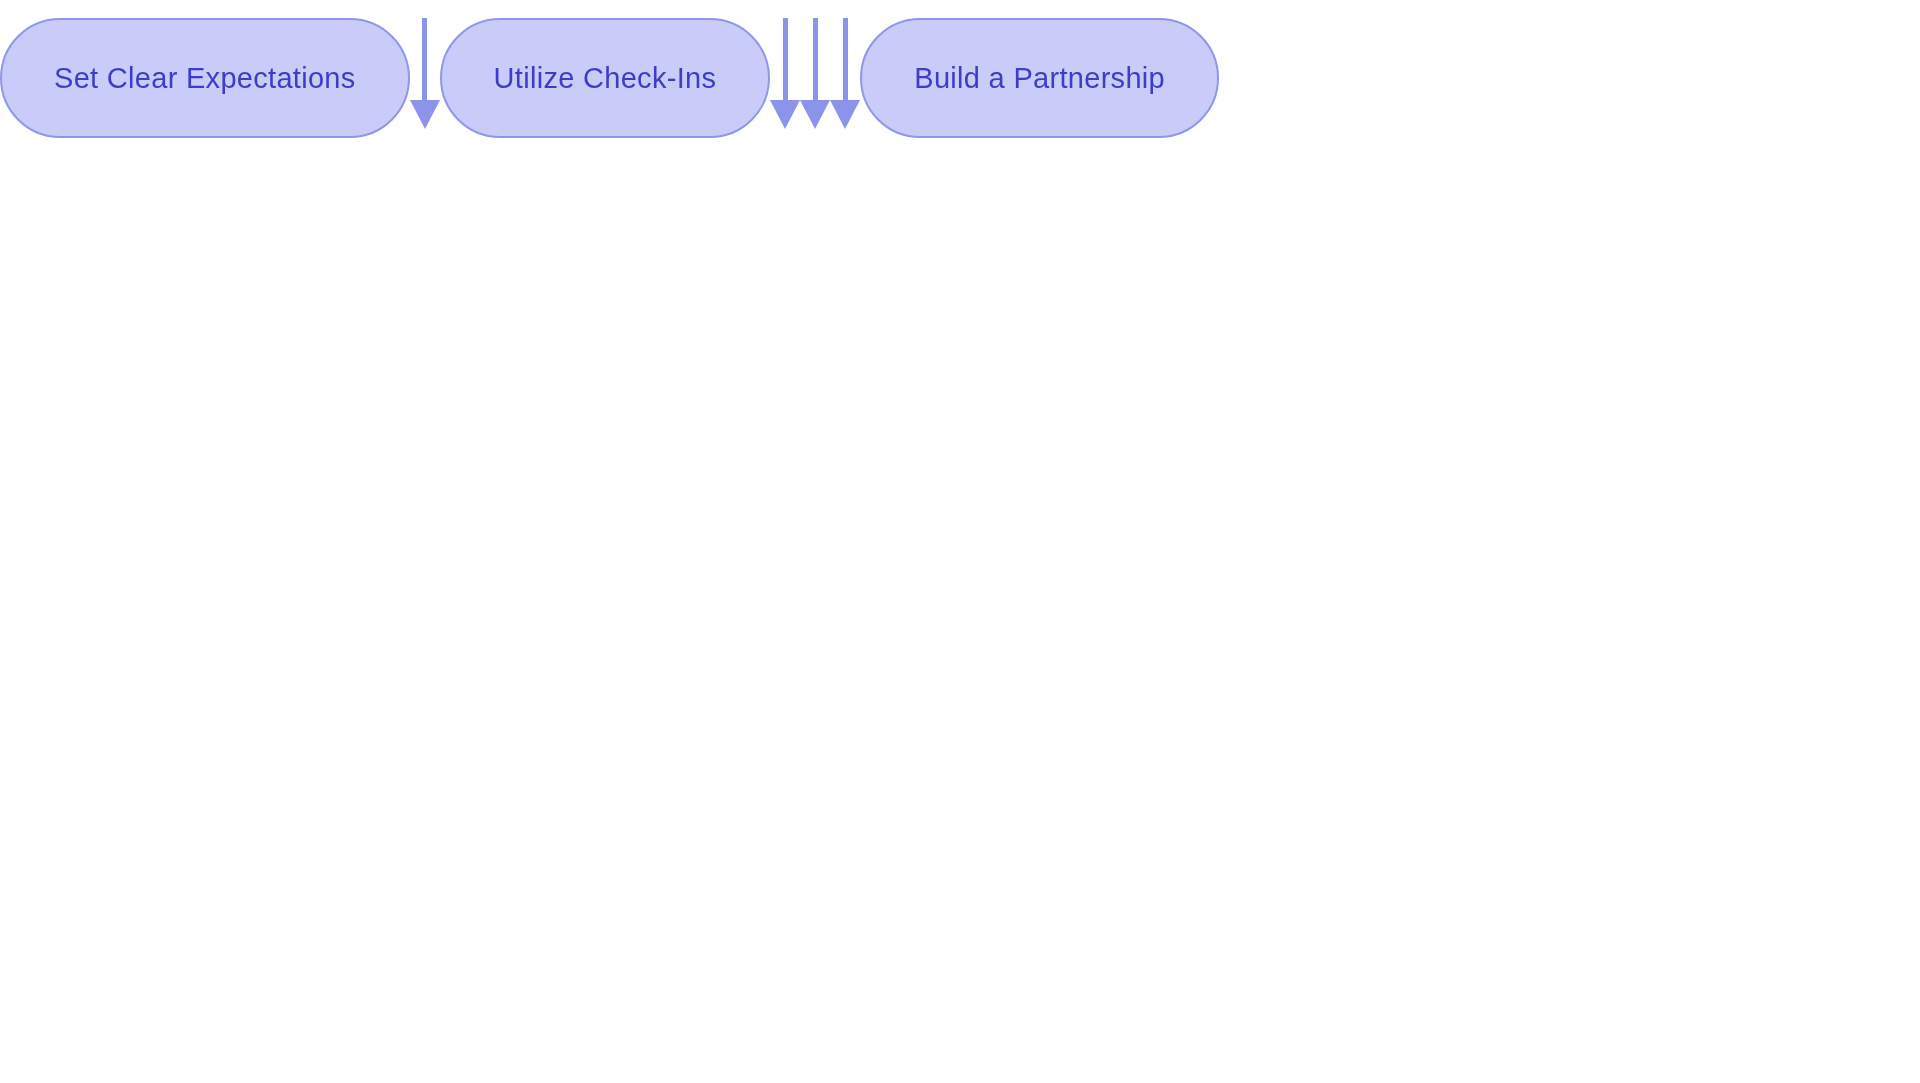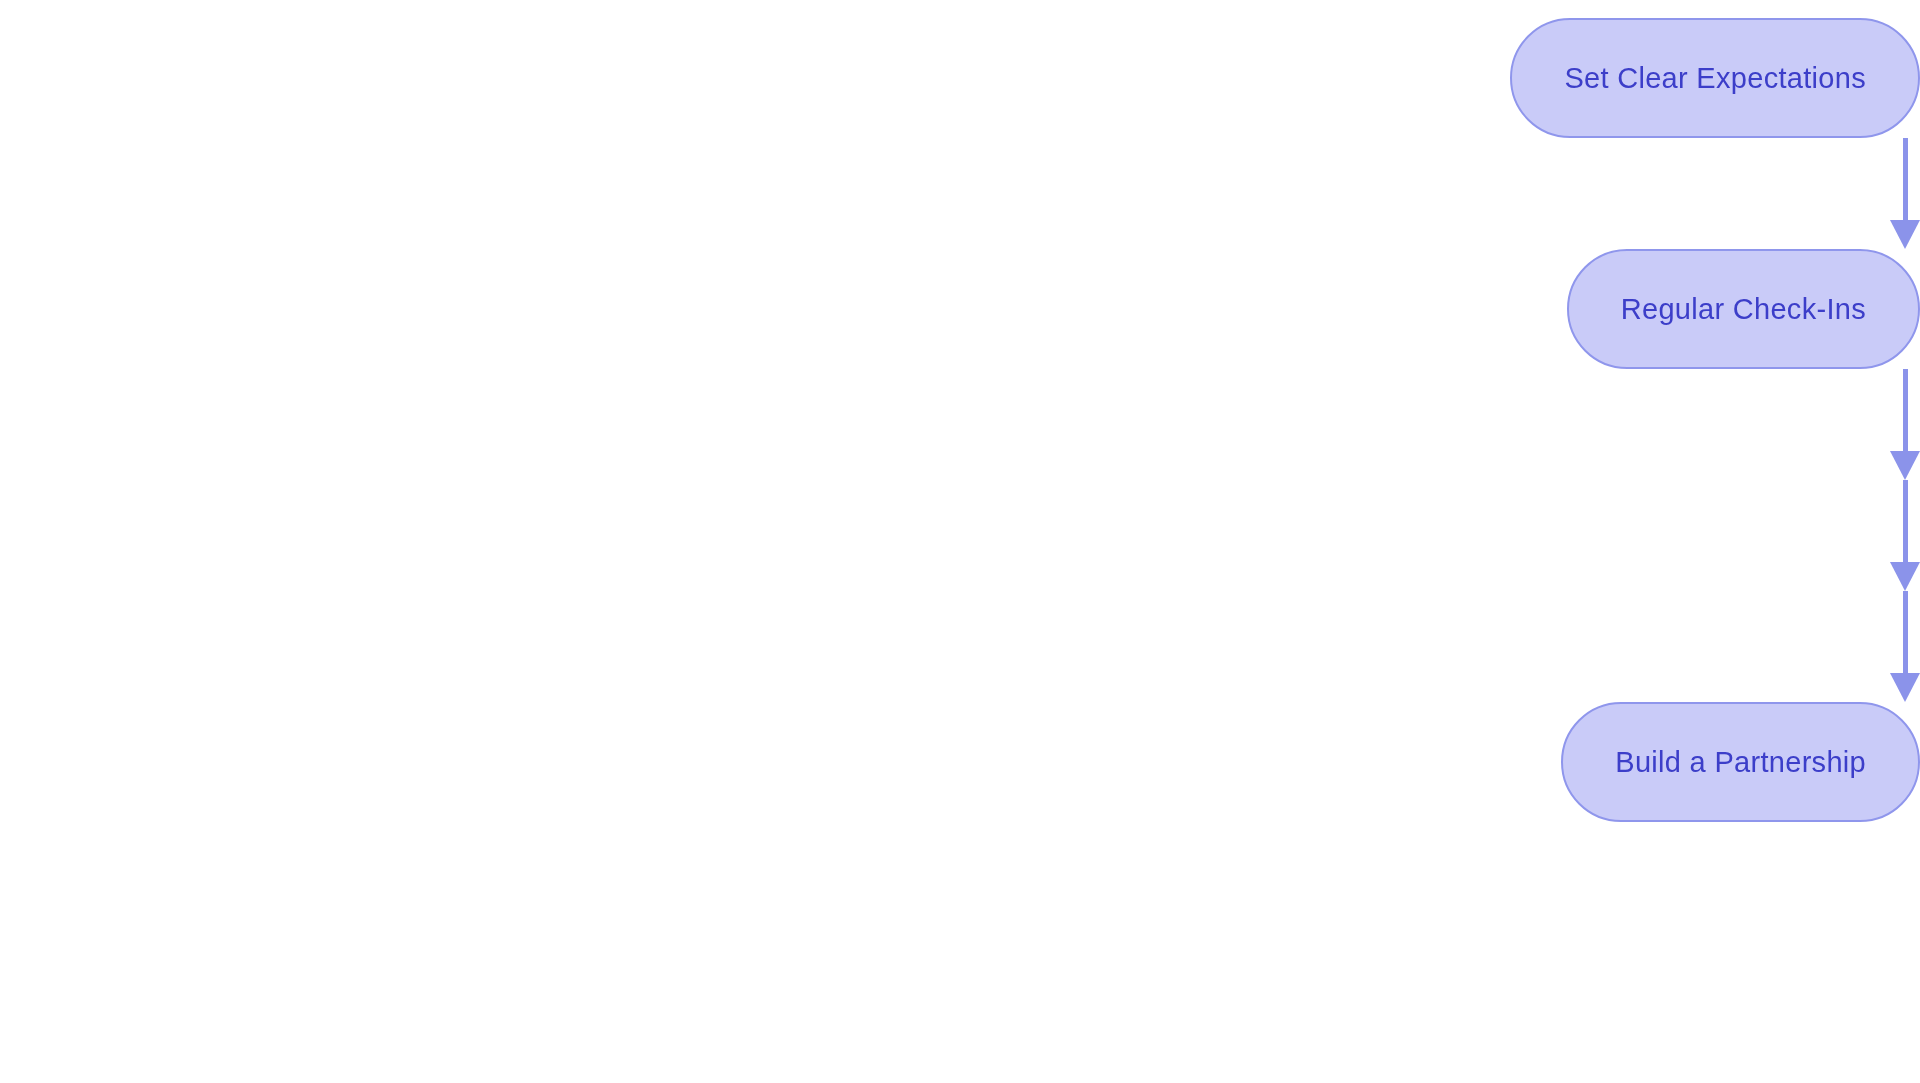--- a/index.html
+++ b/index.html
@@ -16,22 +16,21 @@
     width: 1920px;
     height: 1083px;
     background: #ffffff;
   }
   .flow-column {
     position: absolute;
     left: 0;
     top: 18px;
     width: 1920px;
     display: flex;
-    flex-direction: column;
-    align-items: flex-end;
+    align-items: flex-start;
   }
   .flow-node {
     height: 120px;
     box-sizing: border-box;
     padding: 0 52px;
     background: #c9cbf8;
     border: 2px solid #8f96ec;
     border-radius: 60px;
     display: flex;
     align-items: center;
@@ -73,21 +72,21 @@
     <div class="flow-node">
       <span class="node-label">Set Clear Expectations</span>
     </div>
 
     <div class="flow-arrow">
       <div class="arrow-line"></div>
       <div class="arrow-head"></div>
     </div>
 
     <div class="flow-node">
-      <span class="node-label">Regular Check-Ins</span>
+      <span class="node-label">Utilize Check-Ins</span>
     </div>
 
     <div class="flow-arrow">
       <div class="arrow-line"></div>
       <div class="arrow-head"></div>
     </div>
 
 
     <div class="flow-arrow">
       <div class="arrow-line"></div>

